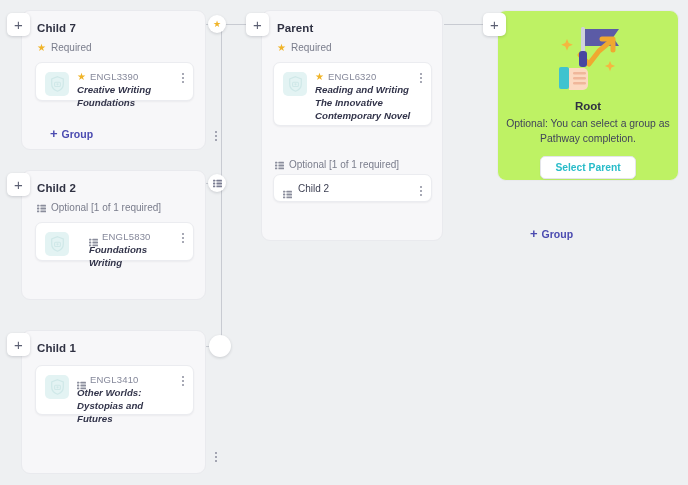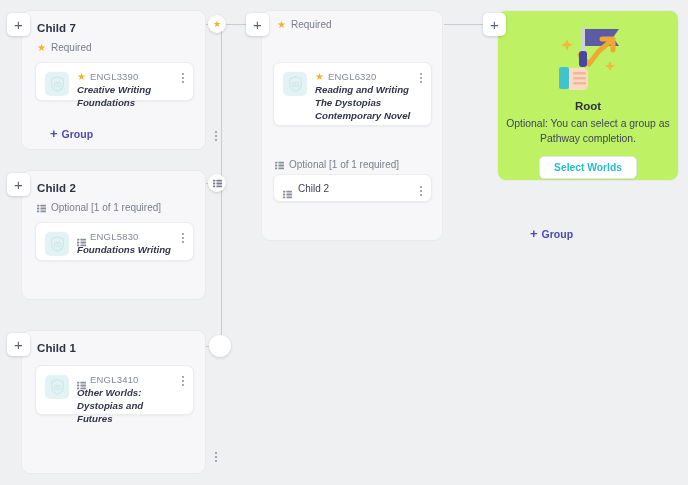--- a/index.html
+++ b/index.html
@@ -196,21 +196,21 @@
           <rect x="4.6" y="1" width="7.4" height="2.4" rx=".5" fill="#8a8d9c"></rect>
           <rect x="0" y="4.8" width="3" height="2.4" rx=".5" fill="#8a8d9c"></rect>
           <rect x="4.6" y="4.8" width="7.4" height="2.4" rx=".5" fill="#8a8d9c"></rect>
           <rect x="0" y="8.6" width="3" height="2.4" rx=".5" fill="#8a8d9c"></rect>
           <rect x="4.6" y="8.6" width="7.4" height="2.4" rx=".5" fill="#8a8d9c"></rect>
         </svg>
       </span>
       <span>Optional [1 of 1 required]</span>
     </div>
 
-    <div class="course" style="left:13px;top:51px;width:159px;height:39px;">
+    <div class="course" style="left:13px;top:51px;width:159px;height:39px;gap:12px;">
       <div class="thumb">
         <svg width="15" height="16" viewBox="0 0 20 22">
           <path d="M10 1 L18 4 V11 C18 16 14 19.6 10 21 C6 19.6 2 16 2 11 V4 Z" fill="none" stroke="#cfe8e8" stroke-width="1.7"></path>
           <rect x="6" y="8.5" width="8" height="6" rx="1.4" fill="none" stroke="#cfe8e8" stroke-width="1.5"></rect>
           <circle cx="10" cy="11.5" r="1.5" fill="#cfe8e8"></circle>
         </svg>
       </div>
       <div class="course-body">
         <div class="code-row">
           <span class="listicon">
@@ -275,39 +275,40 @@
       <div class="kebab">
           <i></i>
           <i></i>
           <i></i>
         </div>
     </div>
 
   </div>
 
   <div class="group" style="left:261px;top:10px;width:182px;height:231px;">
+    <div class="group-title">Parent</div>
     <div class="req-row">
       <span class="star">★</span>
       <span>Required</span>
     </div>
 
     <div class="course" style="left:11px;top:51px;width:159px;height:64px;">
       <div class="thumb">
         <svg width="15" height="16" viewBox="0 0 20 22">
           <path d="M10 1 L18 4 V11 C18 16 14 19.6 10 21 C6 19.6 2 16 2 11 V4 Z" fill="none" stroke="#cfe8e8" stroke-width="1.7"></path>
           <rect x="6" y="8.5" width="8" height="6" rx="1.4" fill="none" stroke="#cfe8e8" stroke-width="1.5"></rect>
           <circle cx="10" cy="11.5" r="1.5" fill="#cfe8e8"></circle>
         </svg>
       </div>
       <div class="course-body">
         <div class="code-row">
           <span class="star">★</span>
           <span class="code">ENGL6320</span>
         </div>
-        <div class="cname">Reading and Writing The Dystopias Contemporary Novel</div>
+        <div class="cname">Reading and Writing The Innovative Contemporary Novel</div>
       </div>
       <div class="kebab">
           <i></i>
           <i></i>
           <i></i>
         </div>
     </div>
 
     <div class="req-row" style="position:absolute;left:0;top:140px;padding-left:13px;">
       <span class="listicon">
@@ -368,16 +369,16 @@
         <rect x="12" y="46" width="10" height="22" rx="2" fill="#3fc3cf"></rect>
 
         <path d="M22 47 h14 a5 5 0 0 1 5 5 v12 a5 5 0 0 1 -5 5 h-14 z" fill="#fcd9c0"></path>
         <rect x="26" y="51" width="13" height="2.4" rx="1.2" fill="#f0b79a"></rect>
         <rect x="26" y="56" width="13" height="2.4" rx="1.2" fill="#f0b79a"></rect>
         <rect x="26" y="61" width="13" height="2.4" rx="1.2" fill="#f0b79a"></rect>
       </svg>
     </div>
     <div class="root-title">Root</div>
     <div class="root-desc">Optional: You can select a group as Pathway completion.</div>
-    <button class="selectbtn">Select Worlds</button>
+    <button class="selectbtn">Select Parent</button>
   </div>
 
 </div>
 
 </body></html>

